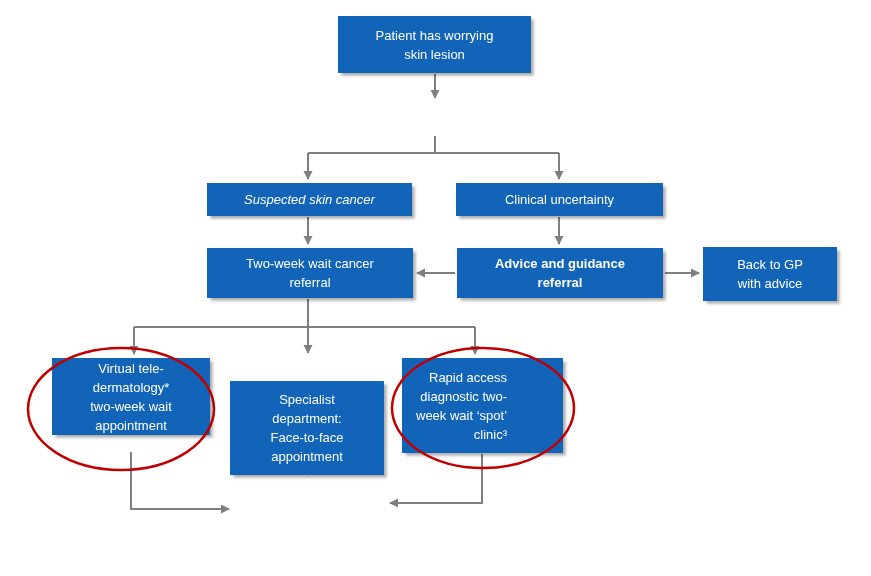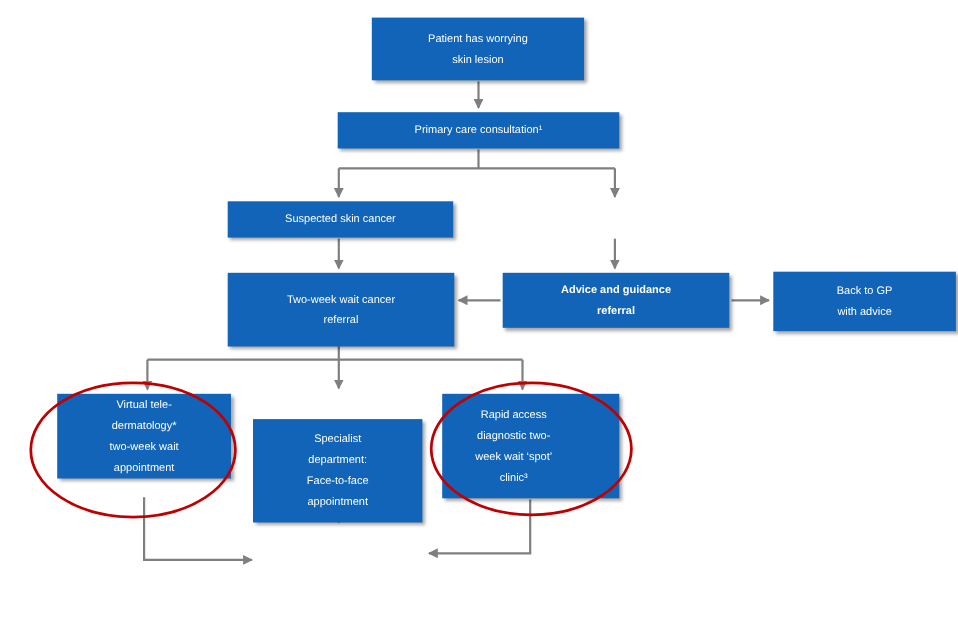--- a/index.html
+++ b/index.html
@@ -25,40 +25,40 @@
   .layer.highlights { z-index: 3; }
   .node {
     position: absolute;
     z-index: 2;
     background: #1164b8;
     color: #ffffff;
     display: flex;
     align-items: center;
     justify-content: center;
     text-align: center;
-    font-size: 10px;
+    font-size: 13px;
     line-height: 19px;
     white-space: pre-line;
     box-shadow: 2.5px 2.5px 3px rgba(0,0,0,0.35);
     box-sizing: border-box;
     padding: 2px 6px;
   }
   .node.align-left {
     justify-content: flex-start;
-    text-align: center;
-    padding-left: 30px;
+    text-align: right;
+    padding-left: 14px;
   }
   
   .n-patient    { left: 338px; top: 16px;  width: 193px; height: 57px; }
   .n-primary    { left: 307px; top: 102px; width: 256px; height: 33px; }
-  .n-suspected  { left: 207px; top: 183px; width: 205px; height: 33px; }
+  .n-suspected  { left: 207px; top: 183px; width: 205px; height: 33px; font-style: italic; }
   .n-clinical   { left: 456px; top: 183px; width: 207px; height: 33px; }
-  .n-twoweek    { left: 207px; top: 248px; width: 206px; height: 67px; }
+  .n-twoweek    { left: 207px; top: 248px; width: 206px; height: 50px; }
   .n-advice     { left: 457px; top: 248px; width: 206px; height: 50px; font-weight: bold; }
-  .n-backgp     { left: 703px; top: 247px; width: 166px; height: 54px; }
+  .n-backgp     { left: 703px; top: 247px; width: 134px; height: 54px; }
   .n-virtual    { left: 52px;  top: 358px; width: 158px; height: 77px; }
   .n-specialist { left: 230px; top: 357px; width: 154px; height: 94px; margin-top: 24px; }
   .n-rapid      { left: 402px; top: 358px; width: 161px; height: 95px; }
   .n-discharge  { left: 233px; top: 479px; width: 153px; height: 74px; }
 </style>
 </head>
 <body>
 
 <div class="canvas">
 
@@ -92,22 +92,22 @@
       <polyline points="131,452 131,509 229,509" marker-end="url(#arw)"></polyline>
 
       <line x1="308" y1="452" x2="308" y2="475" marker-end="url(#arw)"></line>
 
       <polyline points="482,454 482,503 390,503" marker-end="url(#arw)"></polyline>
     </g>
   </svg>
 
   <div class="node n-patient">Patient has worrying
 skin lesion</div>
-  <div class="node n-primary">Primary care consultation¹</div>
   <div class="node n-suspected">Suspected skin cancer</div>
+  <div class="node n-clinical">Clinical uncertainty</div>
   <div class="node n-twoweek">Two-week wait cancer
 referral</div>
   <div class="node n-advice">Advice and guidance
 referral</div>
   <div class="node n-backgp">Back to GP
 with advice</div>
   <div class="node n-virtual">Virtual tele-
 dermatology*
 two-week wait
 appointment</div>

